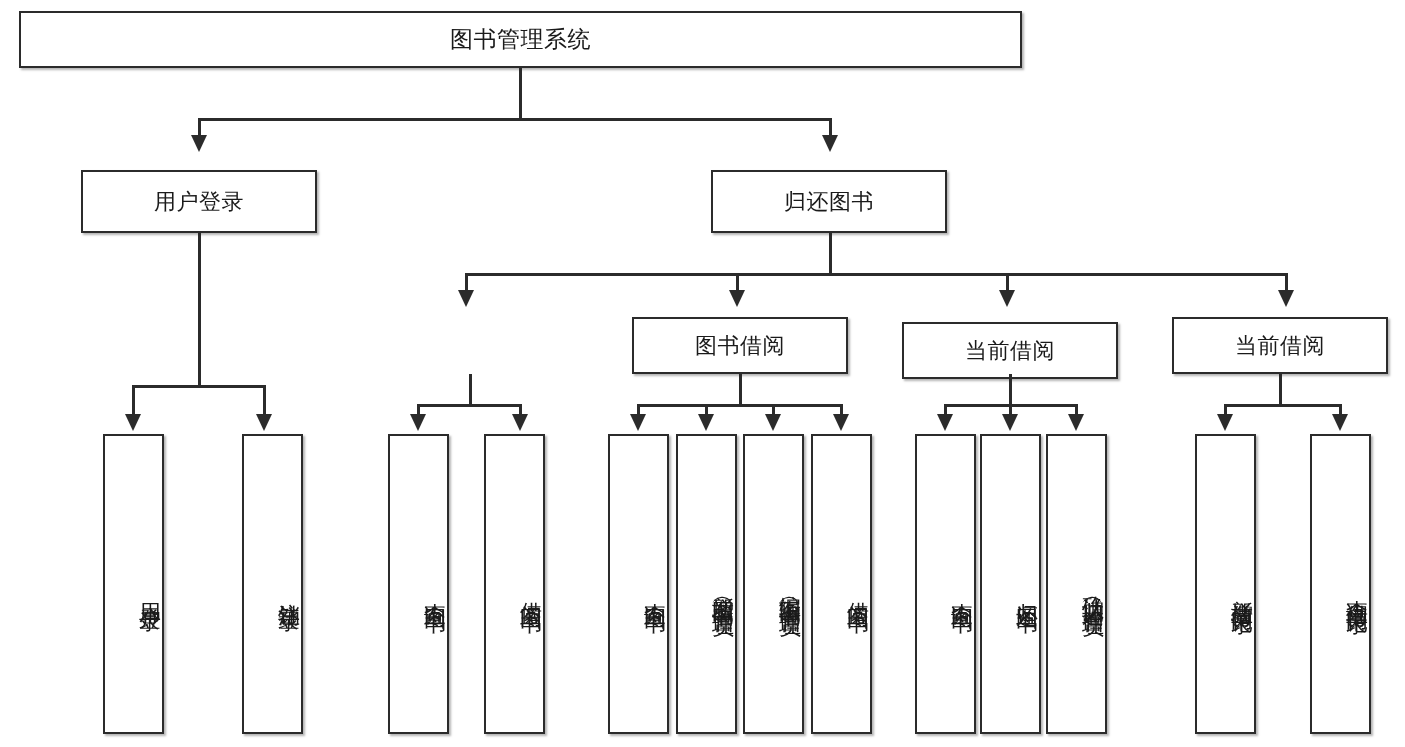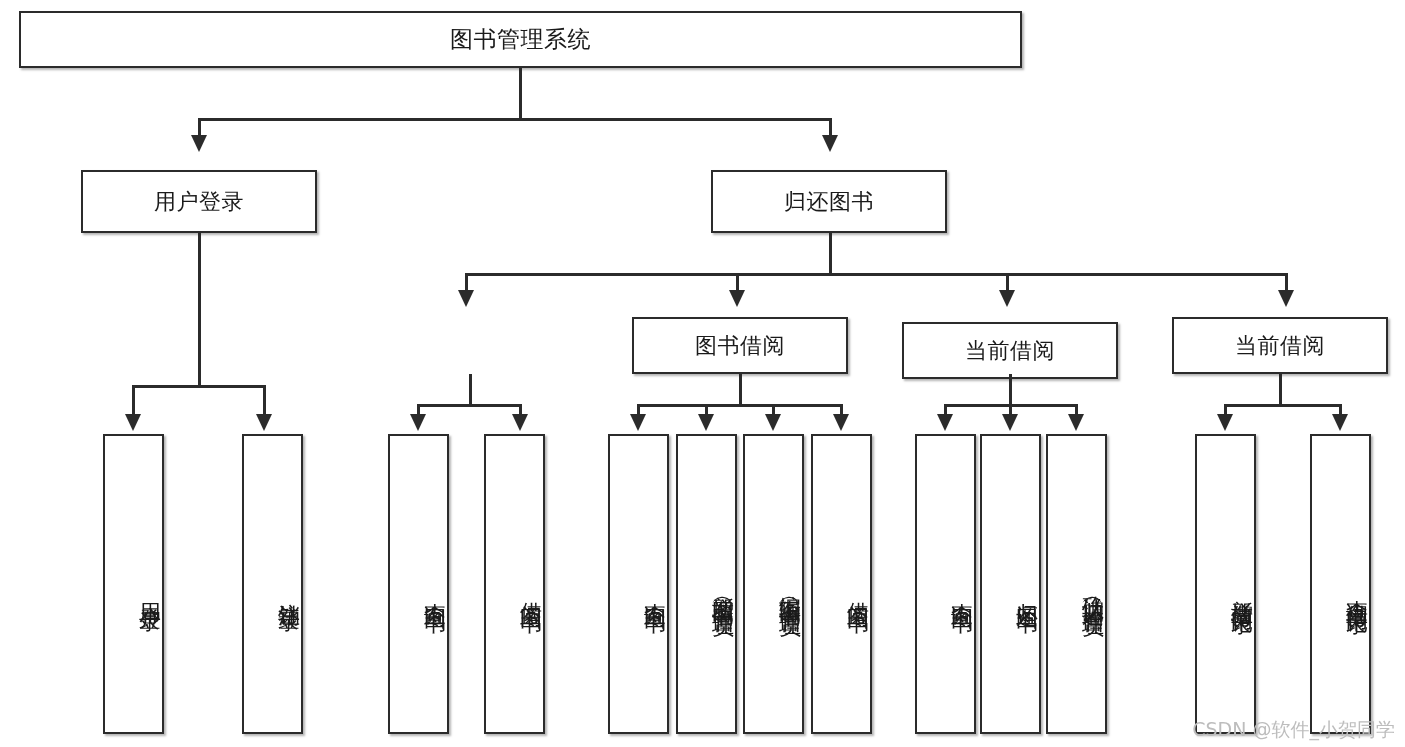--- a/index.html
+++ b/index.html
@@ -191,15 +191,14 @@
     <span>确认归还（管理员）</span>
   </div>
 
   <div class="node v" style="left:1195px;top:434px;width:61px;height:300px;">
     <span>新增借阅记录</span>
   </div>
   <div class="node v" style="left:1310px;top:434px;width:61px;height:300px;">
     <span>查询借阅记录</span>
   </div>
 
-  <div id="watermark">CSDN @软件_小贺同学</div>
 
 </div>
 
 </body></html>

